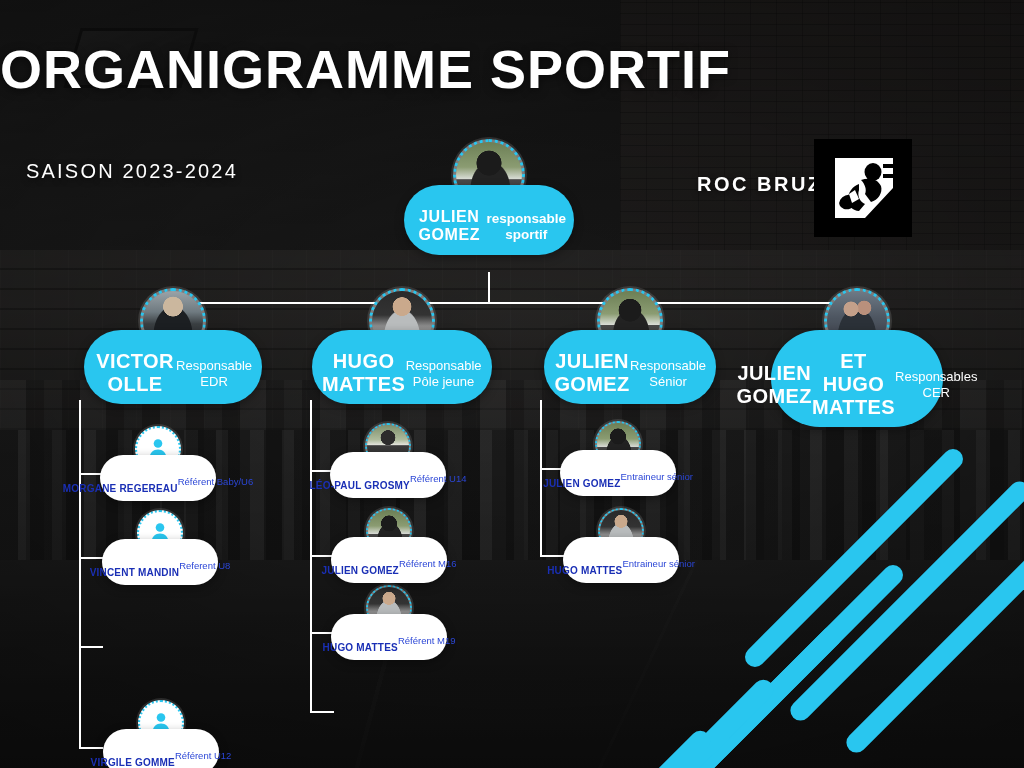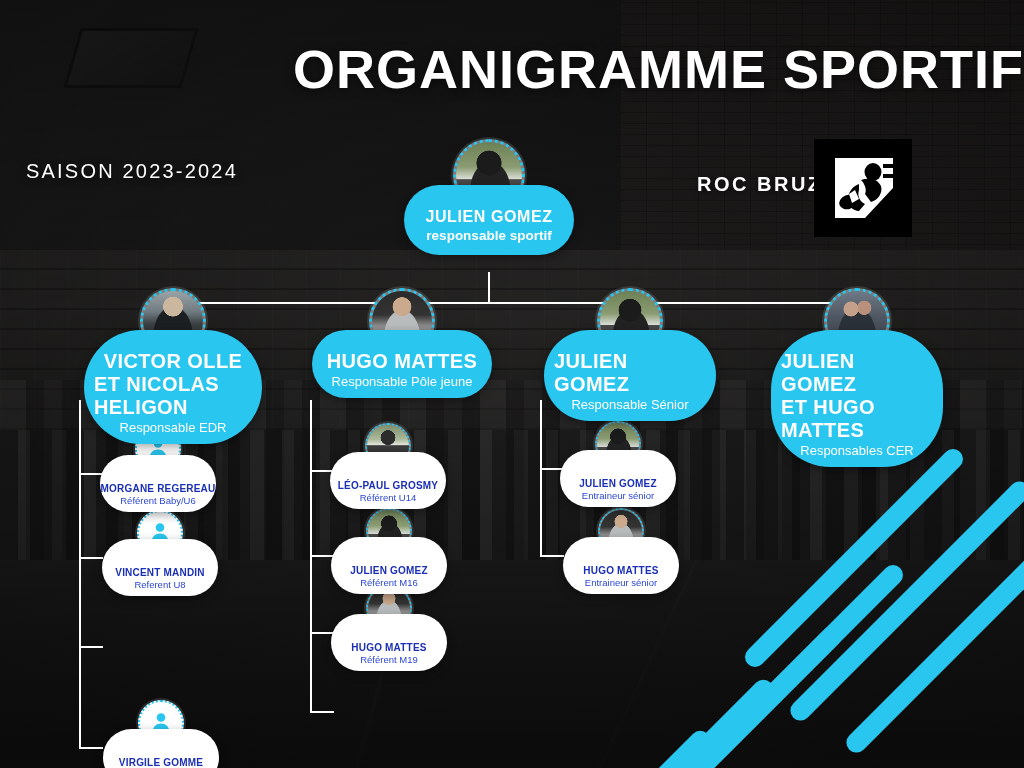--- a/index.html
+++ b/index.html
@@ -85,21 +85,21 @@
   .stripes { position:absolute; pointer-events:none; }
   .stripe {
     position:absolute; background:#29c6ef; border-radius:40px;
     transform:rotate(45deg); transform-origin:center;
   }
   .stripes-tl { left:-40px; top:-46px; width:330px; height:230px; }
   .stripes-br { right:-60px; bottom:-70px; width:360px; height:400px; }
 
   
   #main-title {
-    position:absolute; left:0; top:38px; width:1024px; text-align:right;
+    position:absolute; left:0; top:38px; width:1024px; text-align:left;
     color:#fff; font-size:54px; font-weight:bold; letter-spacing:1px;
     text-shadow:0 2px 10px rgba(0,0,0,.55);
   }
   #season {
     position:absolute; left:26px; top:160px;
     color:#fff; font-size:20px; font-weight:normal; letter-spacing:2.2px;
     text-shadow:0 2px 6px rgba(0,0,0,.6);
   }
   #club-name {
     position:absolute; left:697px; top:173px;
@@ -124,22 +124,22 @@
     overflow:hidden; position:relative;
     box-shadow:0 0 0 2px rgba(255,255,255,.12);
   }
   .avatar .photo { position:absolute; inset:0; }
   .avatar .ph-person {
     position:absolute; left:50%; top:52%; transform:translate(-50%,-50%);
     color:#29c6ef;
   }
 
   .pill {
-    border-radius:60px; 
-    display:flex; flex-direction:column; align-items:center; justify-content:center;
+    border-radius:60px; text-align:center;
+    display:flex; flex-direction:row; align-items:center; justify-content:center;
     box-shadow:0 3px 10px rgba(0,0,0,.35);
   }
   .pill.cyan { background:#29c6ef; color:#fff; }
   .pill.white { background:#fff; }
   .pill .nm { font-weight:bold; line-height:1.15; }
   .pill .rl { line-height:1.2; }
   .pill.white .nm { color:#1a2fb5;margin-top:14px; }
   .pill.white .rl { color:#2b46d6; }
 
   
@@ -249,21 +249,20 @@
     </div>
   </div>
 
   <div class="node l2" style="left:89px; top:288px; width:168px;">
     <div class="avatar">
       <div class="photo" style="background:linear-gradient(180deg,#9aa3a8 0%,#6f7a80 35%,#3a3f42 55%,#23262a 100%);"></div>
       <div class="photo" style="background:radial-gradient(circle at 50% 26%, #cbb79e 0 18%, transparent 19%), radial-gradient(ellipse at 50% 74%, #1c1f22 0 45%, transparent 47%);"></div>
     </div>
     <div class="pill cyan" style="width:178px; margin-left:-5px;">
       <div class="nm">VICTOR OLLE</div>
-      <div class="nm">ET NICOLAS HELIGON</div>
       <div class="rl">Responsable EDR</div>
     </div>
   </div>
 
   <div class="node l2" style="left:318px; top:288px; width:168px;">
     <div class="avatar">
       <div class="photo" style="background:linear-gradient(180deg,#2a2a2a 0%,#333 40%,#8c8c8c 58%,#9a9a9a 100%);"></div>
       <div class="photo" style="background:radial-gradient(circle at 50% 26%, #caa98c 0 17%, transparent 18%), radial-gradient(ellipse at 50% 80%, #b9bcbd 0 42%, transparent 44%);"></div>
     </div>
     <div class="pill cyan" style="width:180px; margin-left:-6px;">

